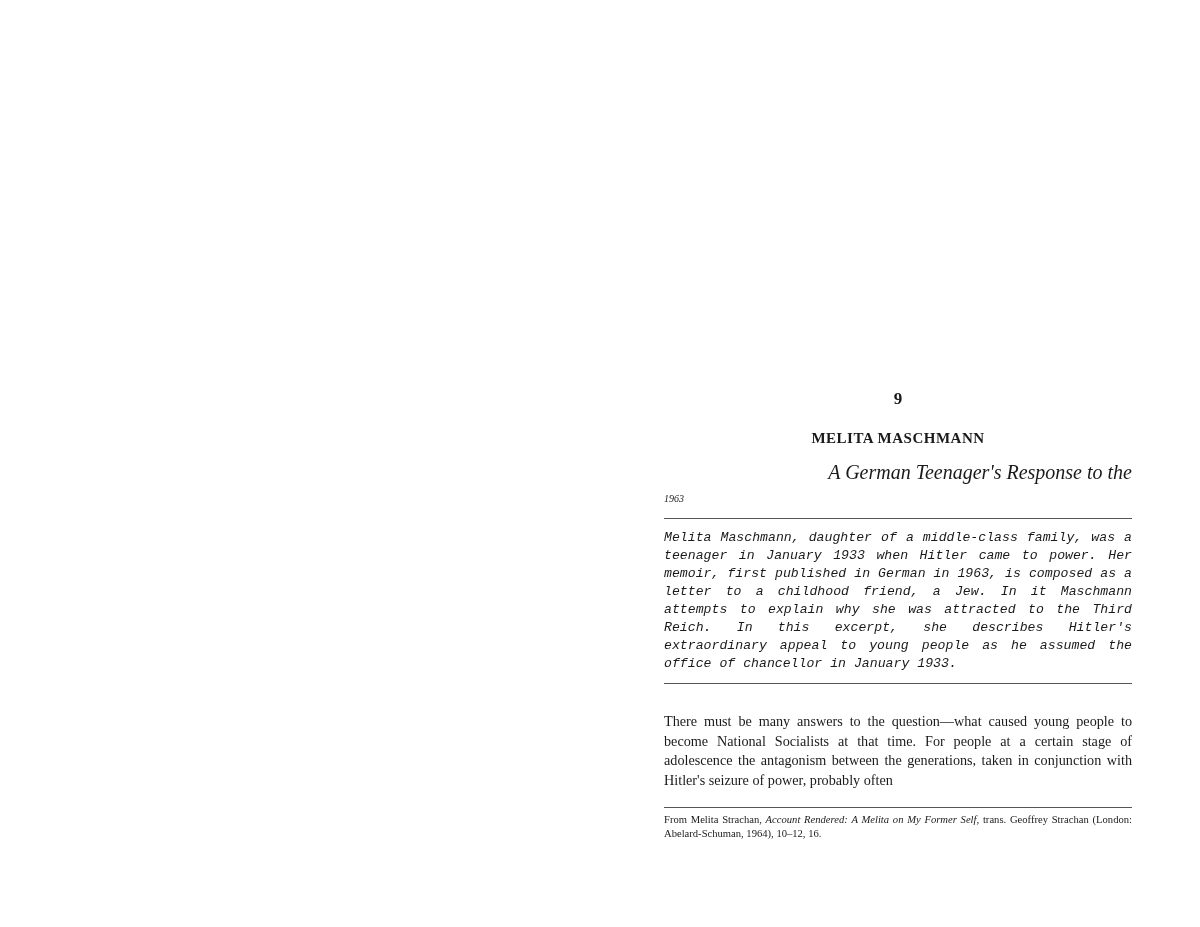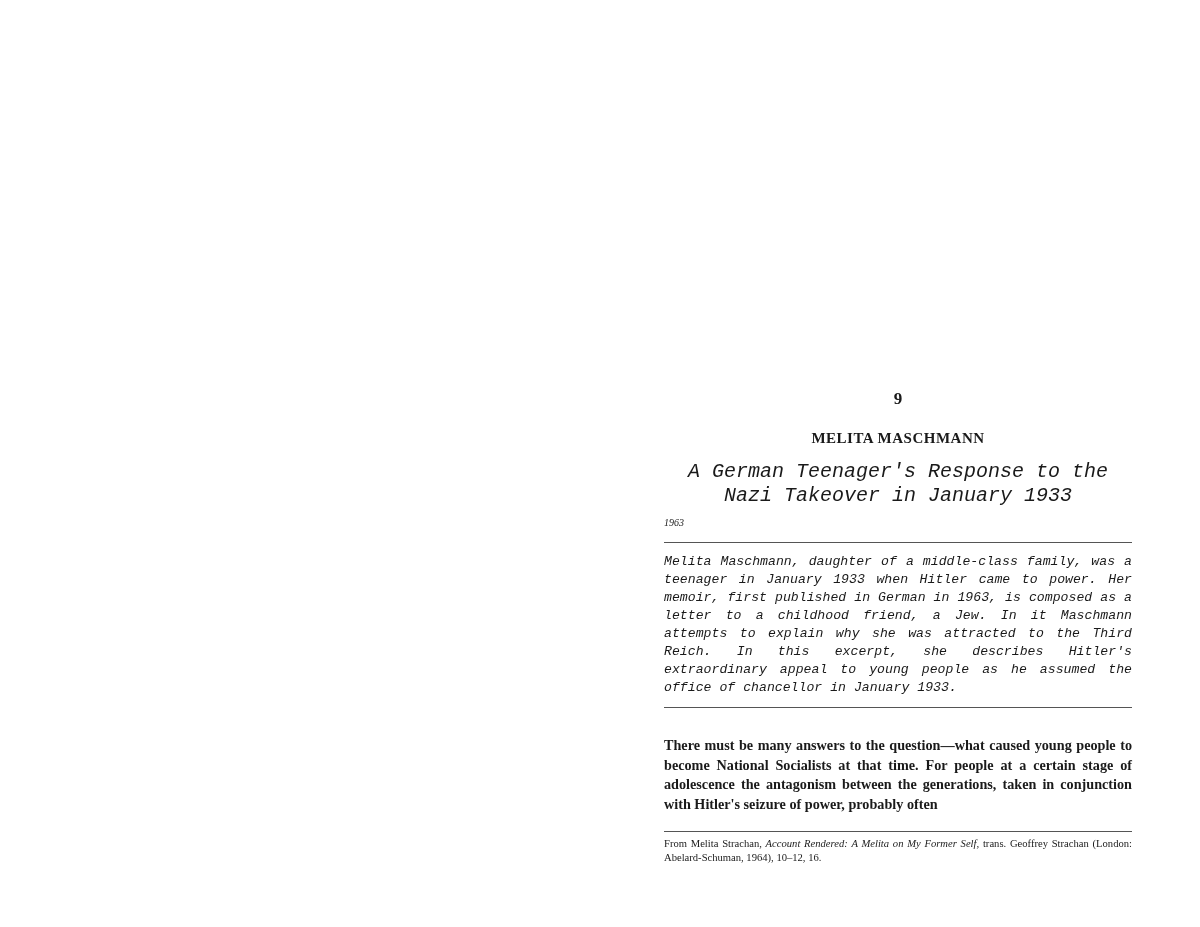--- a/index.html
+++ b/index.html
@@ -1,40 +1,39 @@
 <!DOCTYPE html>
 <html><head>
 <meta charset="utf-8">
 <style>
   html, body { margin: 0; padding: 0; background: #ffffff; }
   body { width: 1200px; height: 927px; position: relative; overflow: hidden;
          font-family: "Liberation Serif", "DejaVu Serif", serif; color: #1a1a1a; }
   .page { position: absolute; left: 664px; top: 388px; width: 468px; }
   .chap-num { text-align: center; font-weight: bold; font-size: 17px; line-height: 22px; margin: 0; }
   .author { text-align: center; font-size: 15px; letter-spacing: 0.5px; margin-top: 18px; line-height: 20px; font-weight: bold; }
-  .title { text-align: center; font-style: italic; font-size: 20px; line-height: 24px; margin-top: 12px; font-family: Liberation Mono, monospace; }
+  .title { text-align: right; font-style: italic; font-size: 20px; line-height: 24px; margin-top: 12px; }
   .year { font-style: italic; font-size: 10px; margin-top: 6px; line-height: 18px; }
   .rule { border-top: 1px solid #555; height: 0; margin: 0; }
   .rule.r1 { margin-top: 10px; }
   .headnote { font-style: italic; font-size: 13.2px; line-height: 18px; text-align: justify; margin-top: 10px; font-family: Liberation Mono, monospace; }
   .rule.r2 { margin-top: 10px; }
-  .body-text { font-size: 14.2px; line-height: 19.5px; text-align: justify; margin-top: 28px; font-weight: bold; }
+  .body-text { font-size: 14.2px; line-height: 19.5px; text-align: justify; margin-top: 28px; }
   .rule.r3 { margin-top: 17px; }
   .footnote { font-size: 10.6px; line-height: 14px; text-align: justify; margin-top: 5px; }
   .footnote i { font-style: italic; }
 </style>
 </head>
 <body>
 
 <div class="page">
   <div class="chap-num">9</div>
   <div class="author">MELITA MASCHMANN</div>
   <div class="title">
     <div>A German Teenager's Response to the</div>
-    <div>Nazi Takeover in January 1933</div>
   </div>
   <div class="year">1963</div>
   <div class="rule r1"></div>
   <div class="headnote">Melita Maschmann, daughter of a middle-class family, was a teenager in January 1933 when Hitler came to power. Her memoir, first published in German in 1963, is composed as a letter to a childhood friend, a Jew. In it Maschmann attempts to explain why she was attracted to the Third Reich. In this excerpt, she describes Hitler's extraordinary appeal to young people as he assumed the office of chancellor in January 1933.</div>
   <div class="rule r2"></div>
   <div class="body-text">There must be many answers to the question—what caused young people to become National Socialists at that time. For people at a certain stage of adolescence the antagonism between the generations, taken in conjunction with Hitler's seizure of power, probably often</div>
   <div class="rule r3"></div>
   <div class="footnote"><span>From Melita Strachan, </span><i>Account Rendered: A Melita on My Former Self,</i><span> trans. Geoffrey Strachan (London: Abelard-Schuman, 1964), 10–12, 16.</span></div>
 </div>
 

